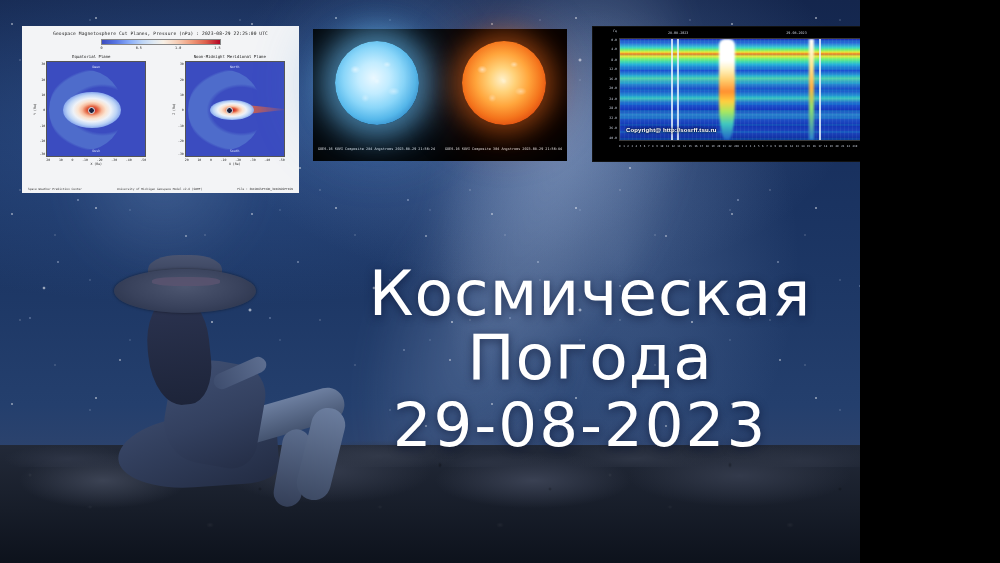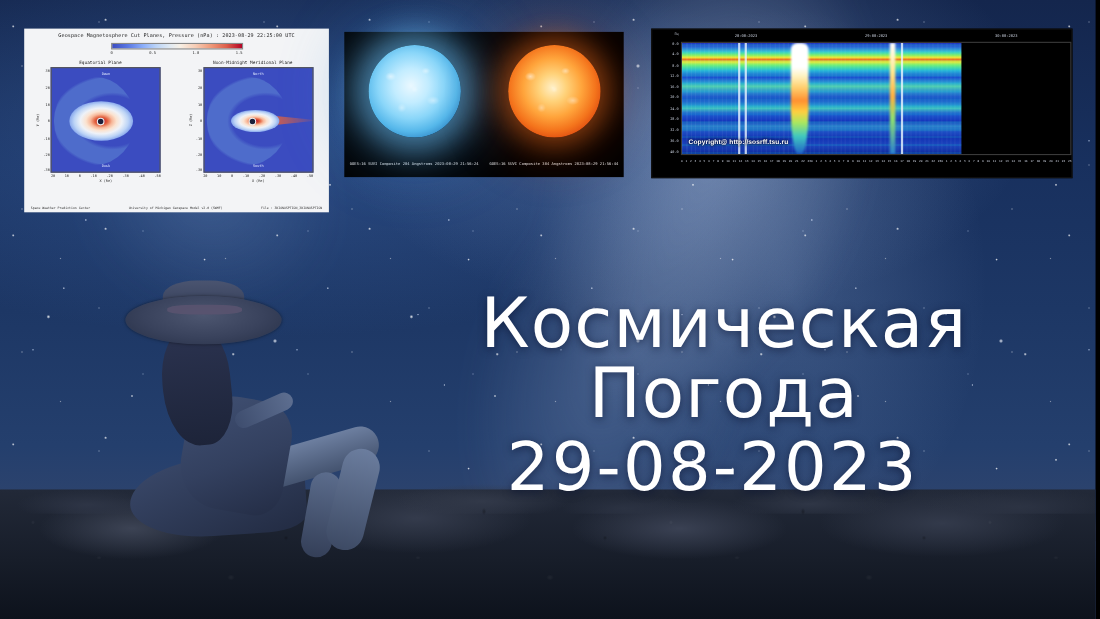--- a/index.html
+++ b/index.html
@@ -4,21 +4,21 @@
 <style>
   * { margin:0; padding:0; box-sizing:border-box; }
   html,body{ background:#000; }
   body{
     font-family:"Liberation Sans", sans-serif;
   }
 
   
   #stage{
     position:relative;
-    width:996px; height:563px;
+    width:860px; height:563px;
     overflow:hidden;
     background:#0b1630;
   }
 
   
   .sky{
     position:absolute; inset:0;
     background:
       radial-gradient(ellipse 520px 300px at 62% 18%, rgba(150,180,225,.30), rgba(150,180,225,0) 62%),
       radial-gradient(ellipse 300px 420px at 72% 46%, rgba(170,195,235,.22), rgba(170,195,235,0) 60%),

